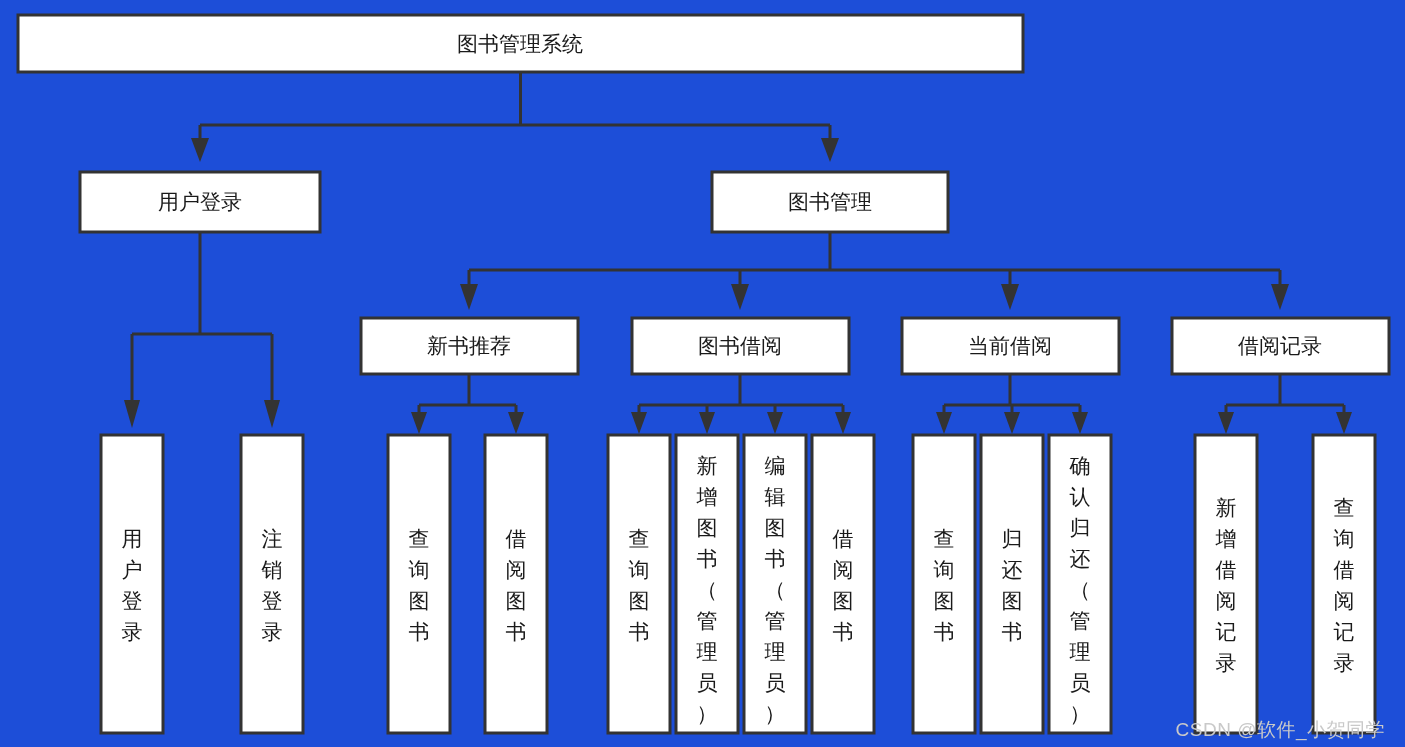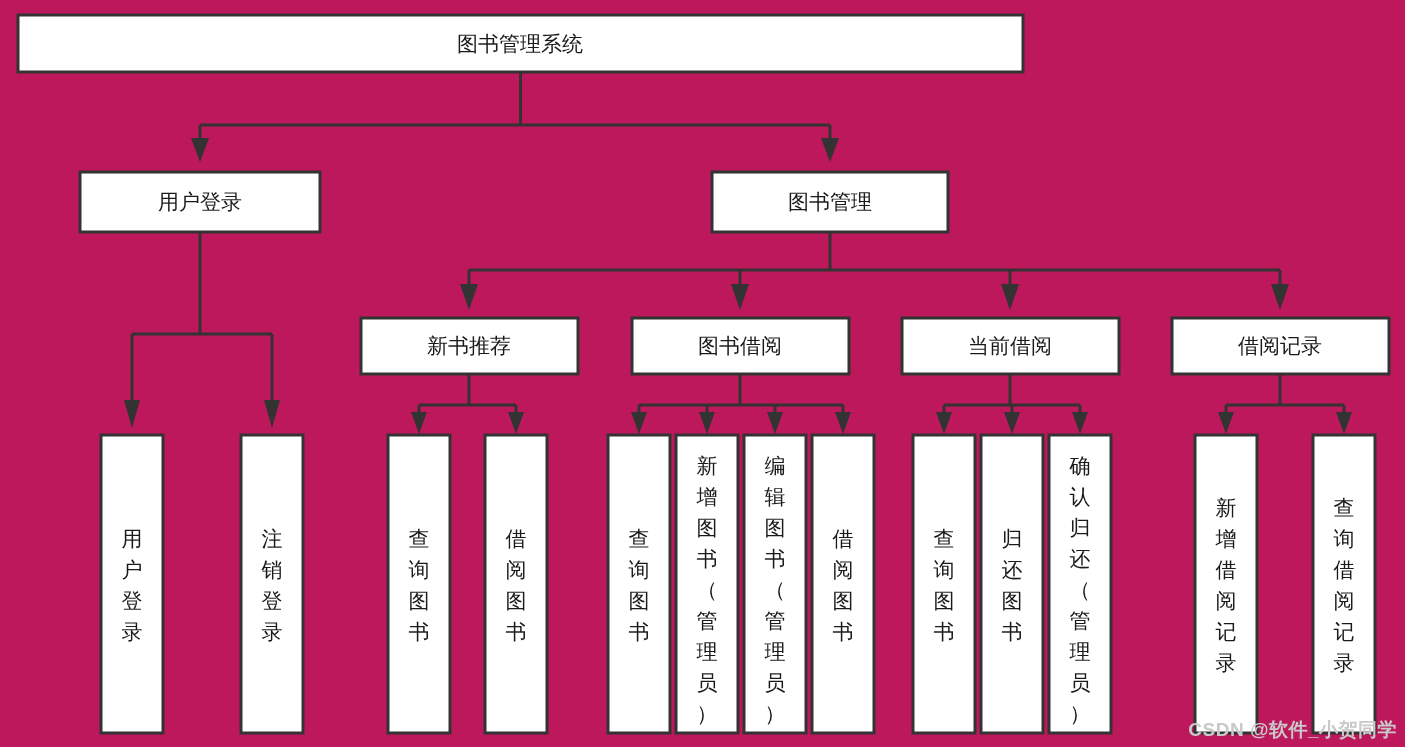--- a/index.html
+++ b/index.html
@@ -10,21 +10,21 @@
   body {
     width: 1405px;
     height: 747px;
     font-family: "Liberation Sans", "DejaVu Sans", sans-serif;
     overflow: hidden;
   }
   #diagram-root {
     position: relative;
     width: 1405px;
     height: 747px;
-    background: #be185d;
+    background: #1d4ed8;
   }
   svg.diagram-canvas {
     position: absolute;
     left: 0;
     top: 0;
     width: 1405px;
     height: 747px;
   }
   .node-box {
     fill: #ffffff;
@@ -47,29 +47,28 @@
     dominant-baseline: middle;
   }
   .node-label-v {
     font-family: "Liberation Sans", "DejaVu Sans", sans-serif;
     font-size: 21px;
     fill: #1a1a1a;
     text-anchor: middle;
   }
   .watermark-text {
     position: absolute;
-    right: 8px;
+    right: 20px;
     bottom: 4px;
     font-family: "Liberation Sans", "DejaVu Sans", sans-serif;
     font-size: 19px;
     color: #c9c9c9;
     letter-spacing: 0.5px;
     white-space: nowrap;
     user-select: none;
-    font-weight: bold;
   }
 </style>
 </head>
 <body>
 
 <div id="diagram-root">
 
   <svg class="diagram-canvas" viewBox="0 0 1405 747">
 
     <g>

